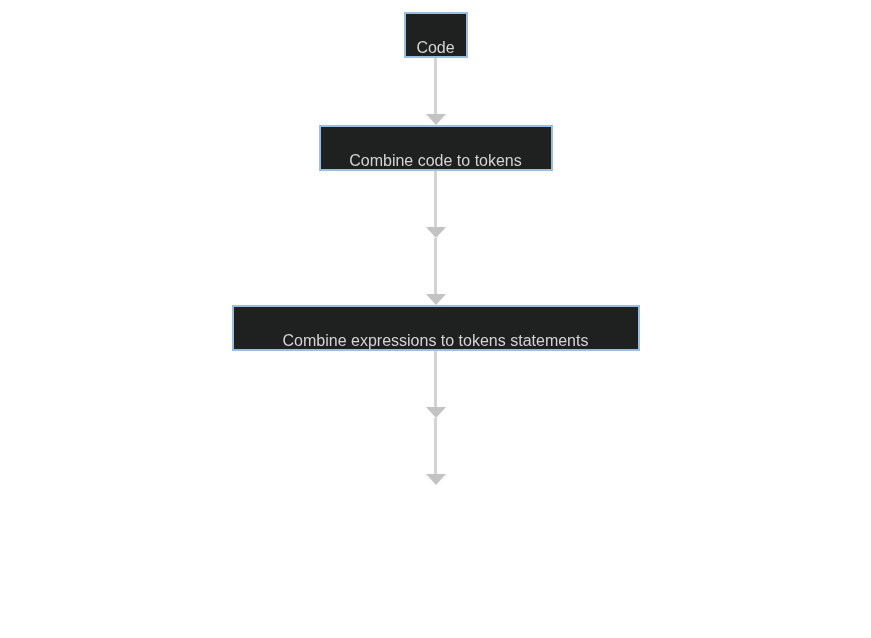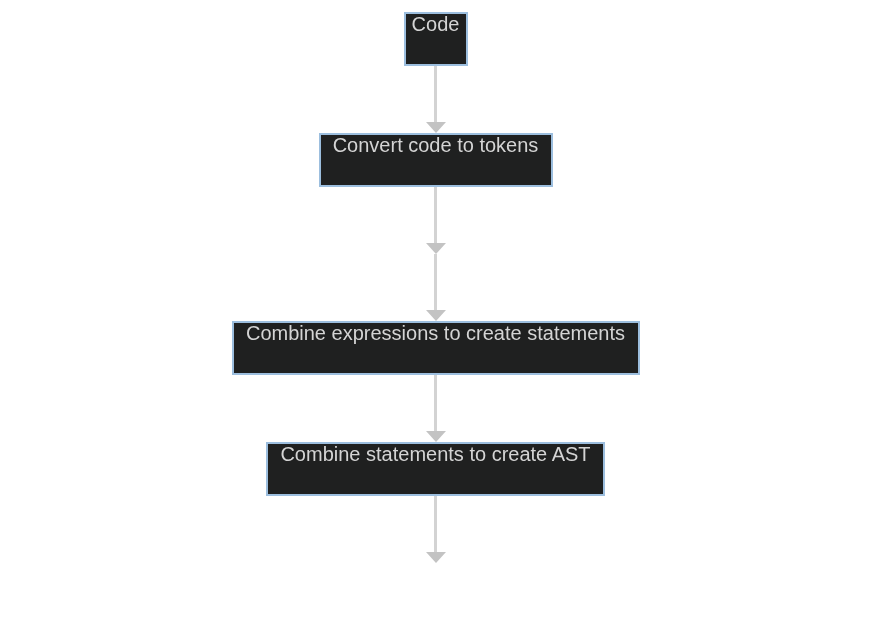--- a/index.html
+++ b/index.html
@@ -18,29 +18,29 @@
     background: var(--background);
     display: flex;
     flex-direction: column;
     align-items: center;
     padding-top: 12px;
     box-sizing: border-box;
     overflow: hidden;
     font-family: "Liberation Sans", "DejaVu Sans", sans-serif;
   }
   .node {
-    height: 54px;
+    height: 46px;
     box-sizing: border-box;
     background: var(--node-fill);
     border: 2px solid var(--node-border);
     color: var(--node-text);
     display: flex;
-    align-items: flex-start;
+    align-items: flex-end;
     justify-content: center;
-    font-size: 20px;
+    font-size: 16px;
     line-height: 1;
     white-space: nowrap;
     flex: 0 0 auto;
   }
   .arrow {
     height: 67px;
     display: flex;
     flex-direction: column;
     align-items: center;
     flex: 0 0 auto;
@@ -66,46 +66,43 @@
   <div class="node" style="width:64px">
     <span>Code</span>
   </div>
 
   <div class="arrow">
     <div class="line"></div>
     <div class="head"></div>
   </div>
 
   <div class="node" style="width:234px">
-    <span>Convert code to tokens</span>
+    <span>Combine code to tokens</span>
   </div>
 
   <div class="arrow">
     <div class="line"></div>
     <div class="head"></div>
   </div>
 
 
   <div class="arrow">
     <div class="line"></div>
     <div class="head"></div>
   </div>
 
   <div class="node" style="width:408px">
-    <span>Combine expressions to create statements</span>
+    <span>Combine expressions to tokens statements</span>
   </div>
 
   <div class="arrow">
     <div class="line"></div>
     <div class="head"></div>
   </div>
 
-  <div class="node" style="width:339px">
-    <span>Combine statements to create AST</span>
-  </div>
 
   <div class="arrow">
     <div class="line"></div>
     <div class="head"></div>
   </div>
 
 
 </div>
 
 </body></html>

